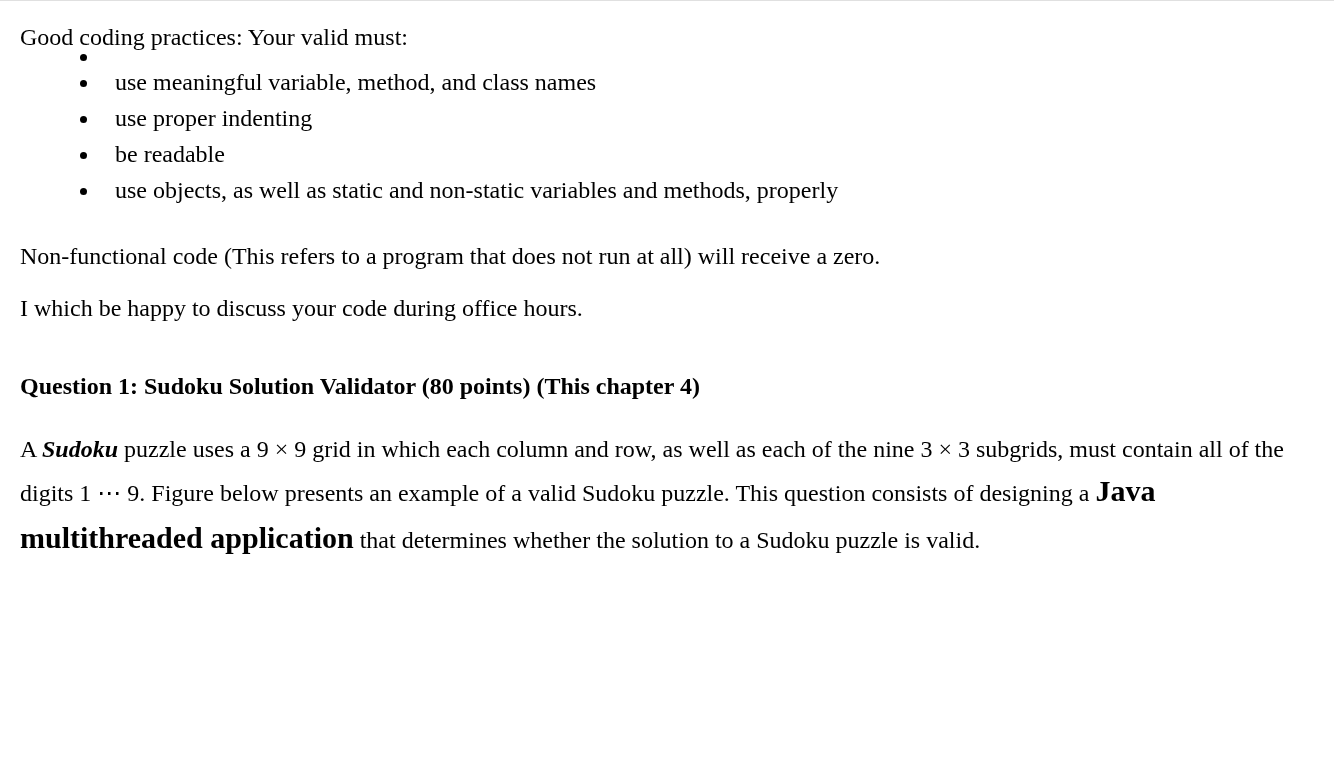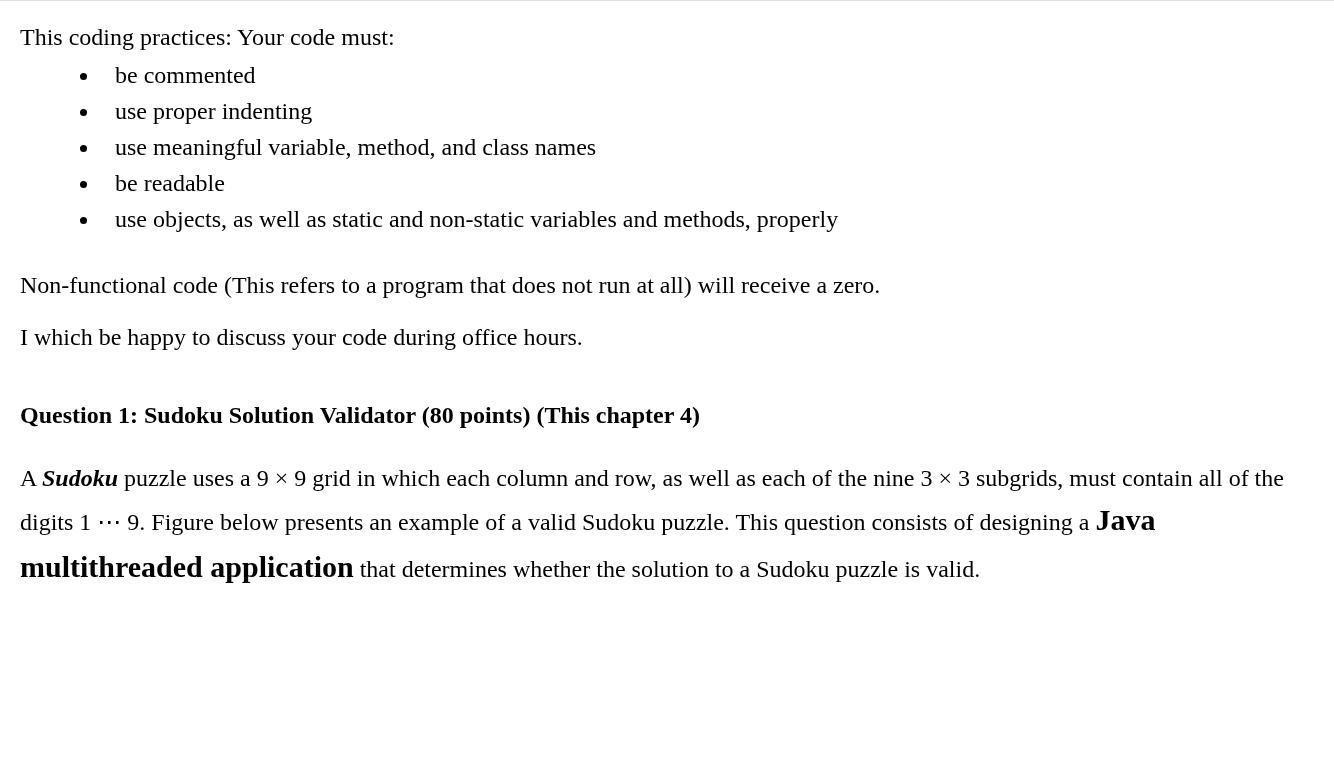--- a/index.html
+++ b/index.html
@@ -61,34 +61,33 @@
       text-align: right;
     }
     .big-bold {
       font-weight: bold;
       font-size: 30px;
     }
   </style>
 </head>
 <body>
 
-<div class="intro-line">This coding practices: Your code must:</div>
+<div class="intro-line">Good coding practices: Your valid must:</div>
 
 <ul class="bullets">
   <li>
     <span class="bullet-dot"></span>
-    <span>be commented</span>
+  </li>
+  <li>
+    <span class="bullet-dot"></span>
+    <span>use meaningful variable, method, and class names</span>
   </li>
   <li>
     <span class="bullet-dot"></span>
     <span>use proper indenting</span>
-  </li>
-  <li>
-    <span class="bullet-dot"></span>
-    <span>use meaningful variable, method, and class names</span>
   </li>
   <li>
     <span class="bullet-dot"></span>
     <span>be readable</span>
   </li>
   <li>
     <span class="bullet-dot"></span>
     <span>use objects, as well as static and non-static variables and methods, properly</span>
   </li>
 </ul>

